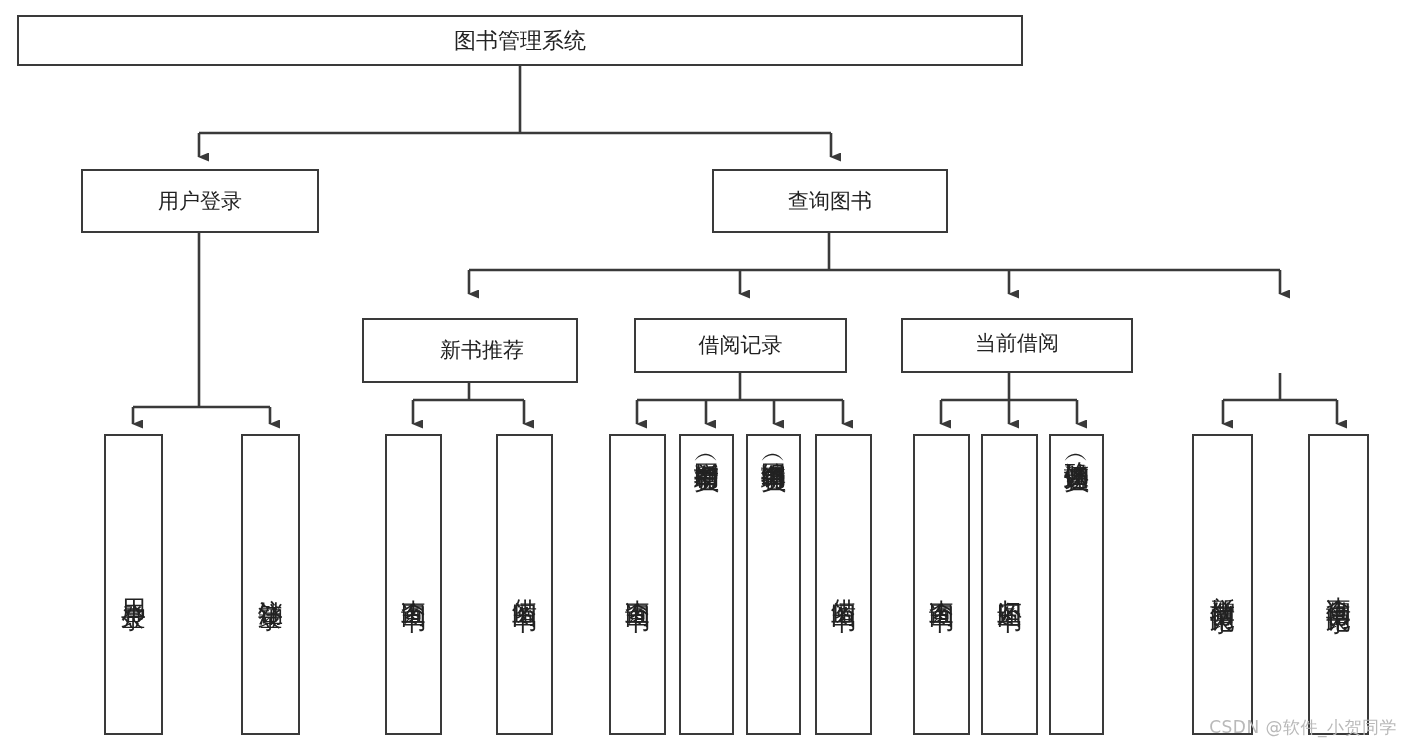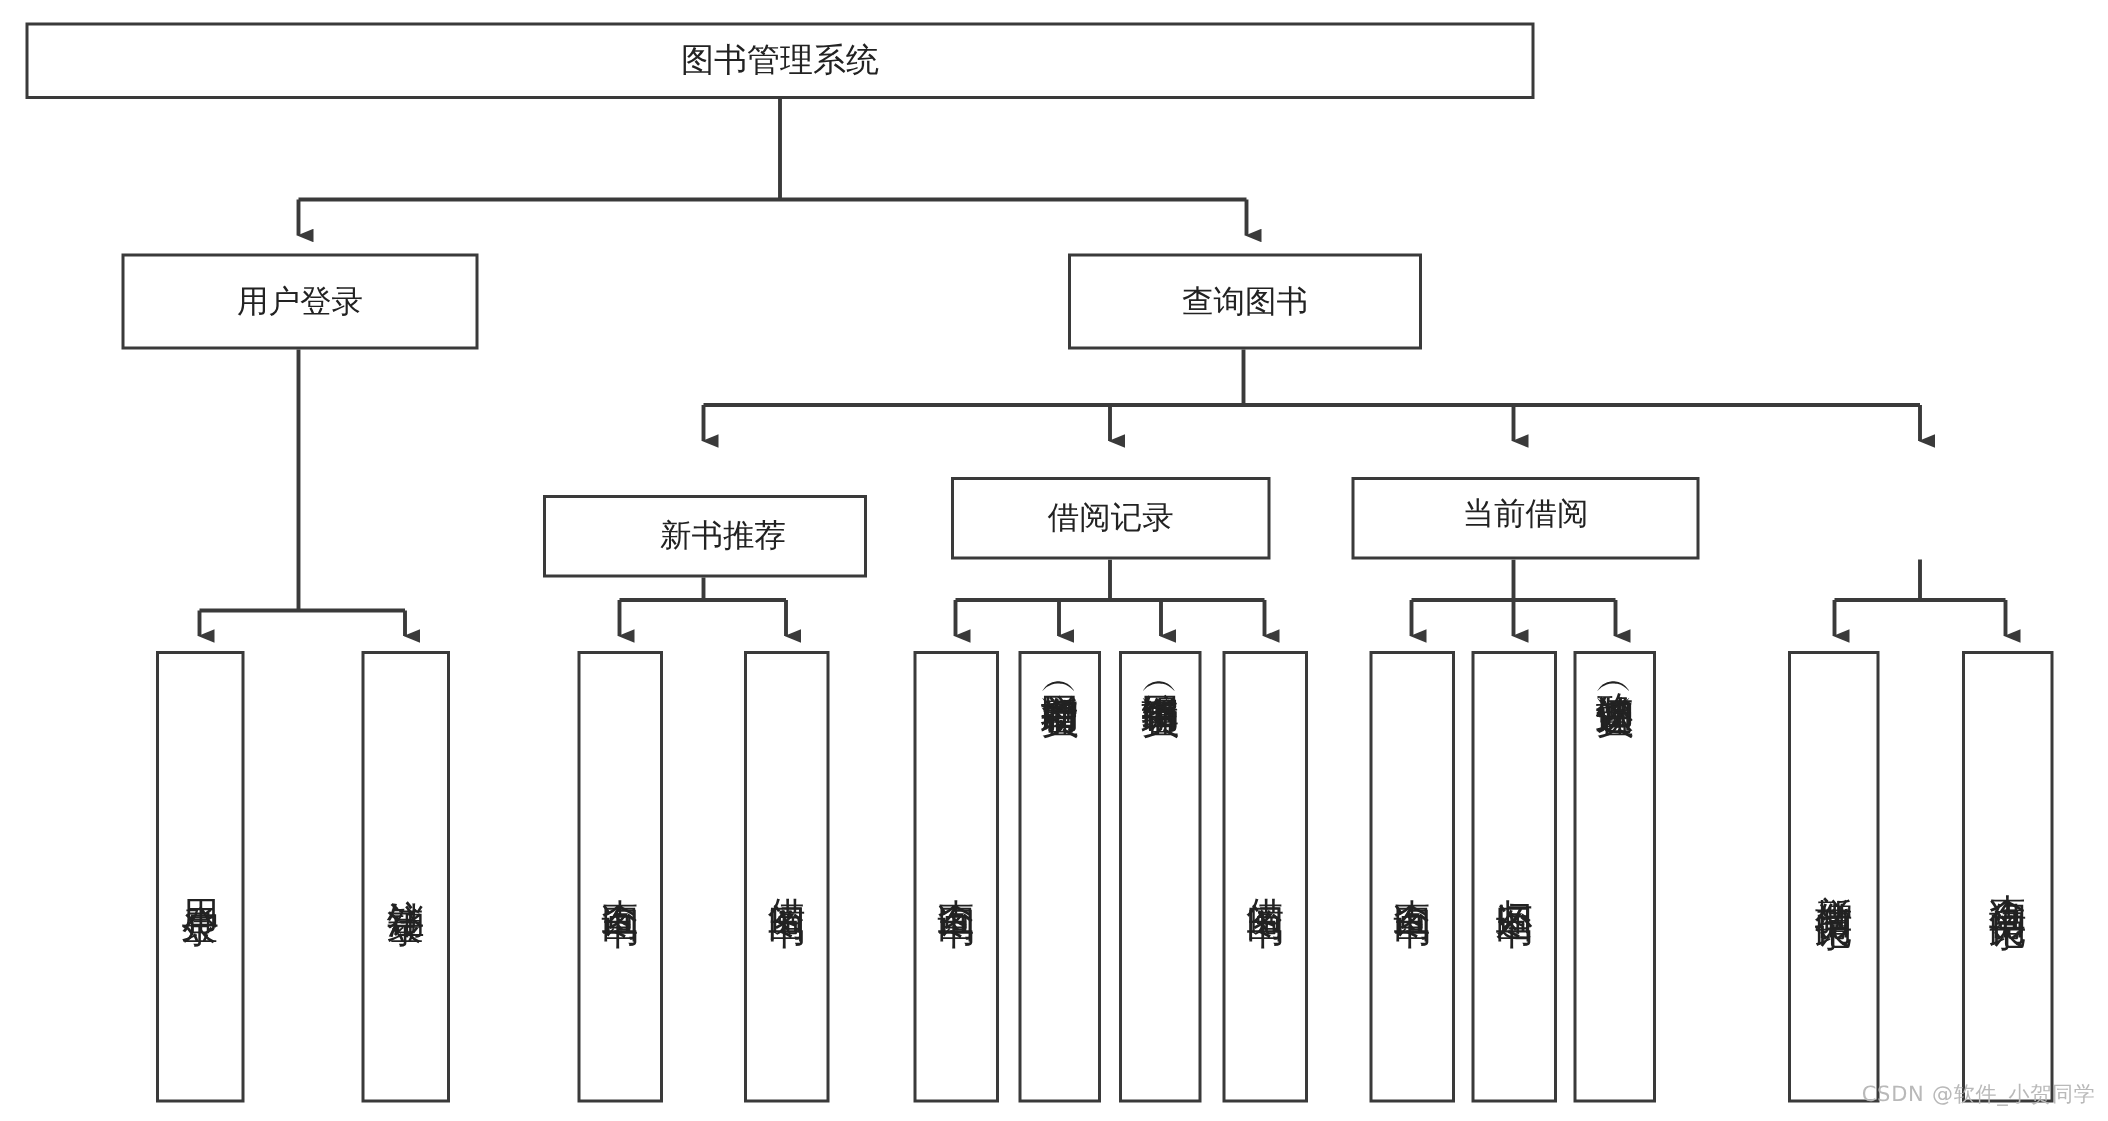--- a/index.html
+++ b/index.html
@@ -63,21 +63,21 @@
     line-height: 1;
   }
   .node.v.tall .node-label {
     font-size: 25px;
     letter-spacing: 1px;
   }
   .watermark {
     position: absolute;
     right: 8px;
     bottom: 8px;
-    font-size: 14px;
+    font-size: 17px;
     color: #b9b9b9;
     letter-spacing: 0.5px;
     z-index: 5;
     white-space: nowrap;
   }
 </style>
 </head>
 <body>
 
 <div id="diagram-canvas">
@@ -136,21 +136,21 @@
     <span class="node-label">图书管理系统</span>
   </div>
 
   <div class="node h" style="left:81px; top:169px; width:238px; height:64px;">
     <span class="node-label">用户登录</span>
   </div>
   <div class="node h" style="left:712px; top:169px; width:236px; height:64px;">
     <span class="node-label">查询图书</span>
   </div>
 
-  <div class="node h" style="left:362px; top:330px; width:216px; height:55px;padding-left:24px;">
+  <div class="node h" style="left:362px; top:318px; width:216px; height:65px;padding-left:24px;">
     <span class="node-label">新书推荐</span>
   </div>
   <div class="node h" style="left:634px; top:318px; width:213px; height:55px;">
     <span class="node-label">借阅记录</span>
   </div>
   <div class="node h" style="left:901px; top:318px; width:232px; height:55px;font-family:Liberation Mono, monospace;">
     <span class="node-label">当前借阅</span>
   </div>
 
   <div class="node v" style="left:104px; top:434px; width:59px; height:301px; align-items:center; padding-top:0;">

